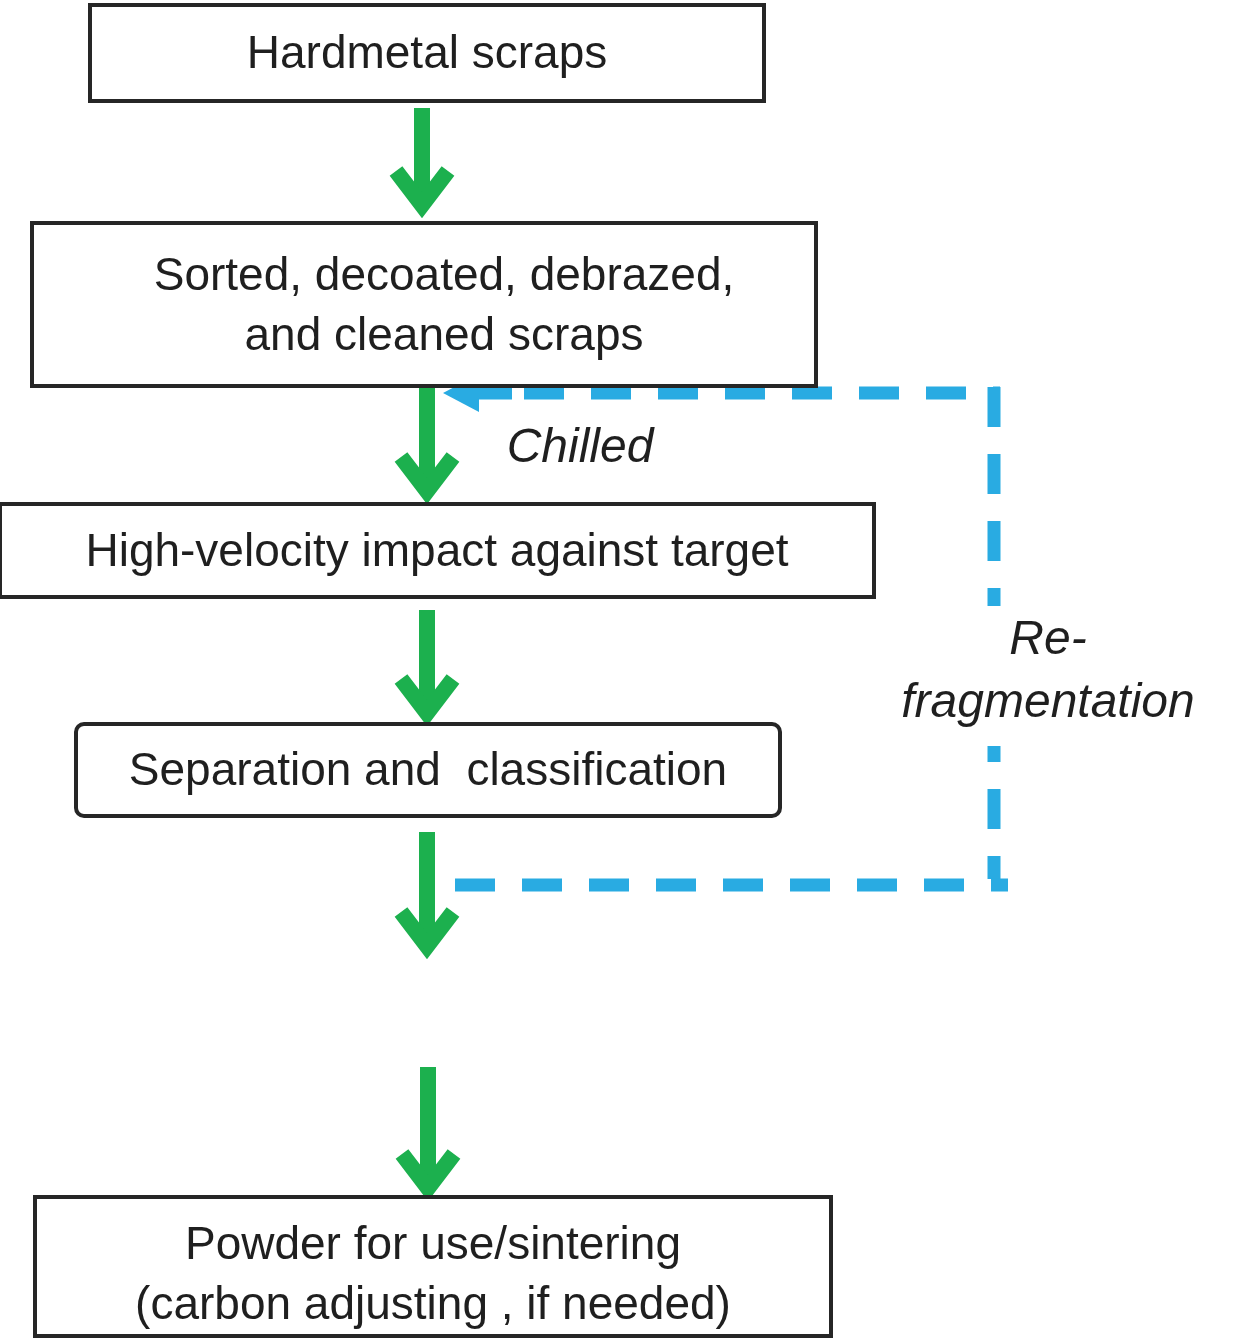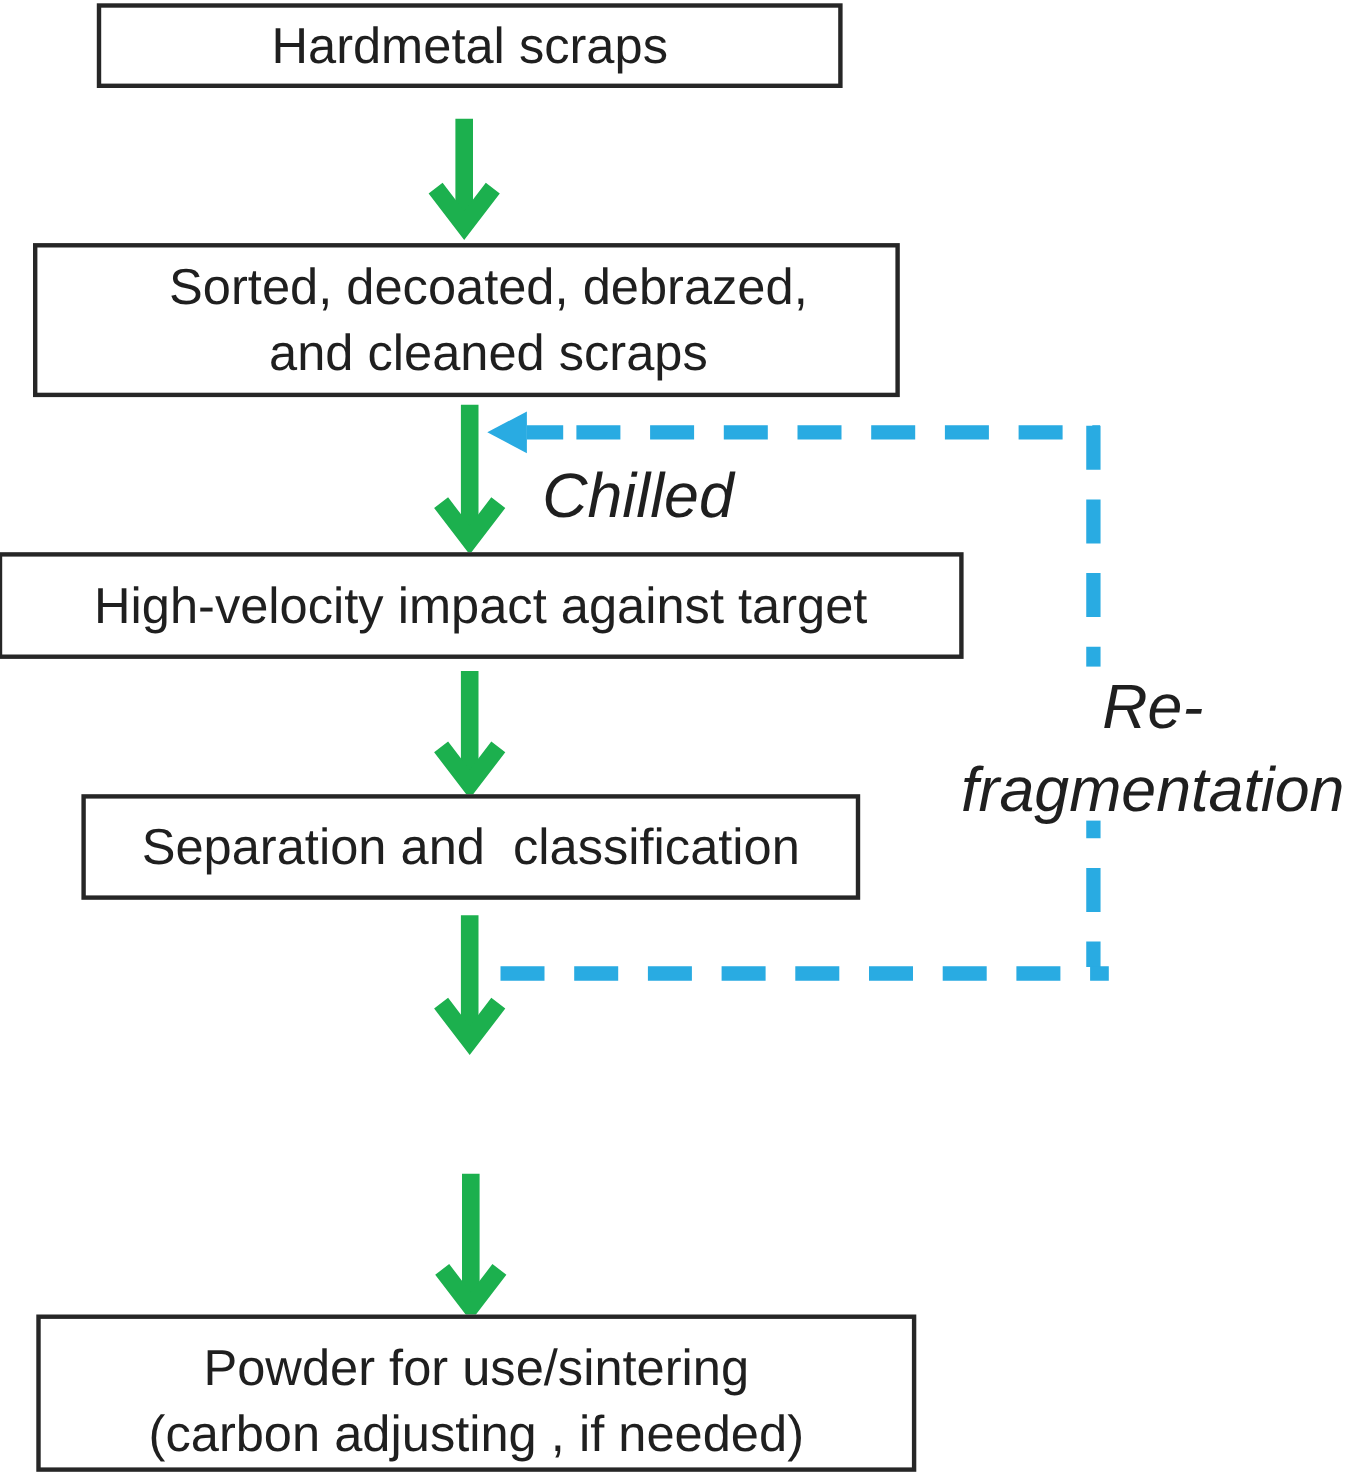--- a/index.html
+++ b/index.html
@@ -58,21 +58,21 @@
   .box-label {
     font-size: 46px;
     line-height: 1.3;
     color: var(--c-text, #1f1f1f);
     white-space: pre-wrap;
     display: block;
   }
   .annotation {
     position: absolute;
     z-index: 2;
-    font-size: 57px;
+    font-size: 48px;
     font-style: italic;
     line-height: 1.32;
     color: var(--c-text, #1f1f1f);
     text-align: center;
     white-space: pre-wrap;
   }
   #annotation-refragmentation { background: #ffffff; }
 </style>
 </head>
 <body>
@@ -109,34 +109,34 @@
       <line class="dash" x1="994" y1="387" x2="994" y2="879"></line>
       <line class="dash" x1="455" y1="885" x2="1008" y2="885"></line>
     </g>
   </svg>
 
   <div class="annotation" id="annotation-chilled" style="left:470px; top:414px; width:220px;">Chilled</div>
 
   <div class="annotation" id="annotation-refragmentation" style="left:856px; top:606px; width:384px; height:140px;">Re-
 fragmentation</div>
 
-  <div class="flow-box" style="left:88px; top:3px; width:678px; height:77px;">
+  <div class="flow-box" style="left:88px; top:3px; width:678px; height:100px;">
     <span class="box-label">Hardmetal scraps</span>
   </div>
 
-  <div class="flow-box" style="left:30px; top:221px; width:788px; height:140px;padding-left:40px;">
+  <div class="flow-box" style="left:30px; top:221px; width:788px; height:167px;padding-left:40px;">
     <span class="box-label">Sorted, decoated, debrazed,
 and cleaned scraps</span>
   </div>
 
   <div class="flow-box" style="left:-2px; top:502px; width:878px; height:97px;">
     <span class="box-label">High-velocity impact against target</span>
   </div>
 
-  <div class="flow-box" style="left:74px; top:722px; width:708px; height:96px;">
+  <div class="flow-box" style="left:74px; top:722px; width:708px; height:96px;border-radius:10px;">
     <span class="box-label">Separation and  classification</span>
   </div>
 
 
   <div class="flow-box" style="left:33px; top:1195px; width:800px; height:143px;align-items:flex-end;">
     <span class="box-label">Powder for use/sintering
 (carbon adjusting , if needed)</span>
   </div>
 
 </div>

